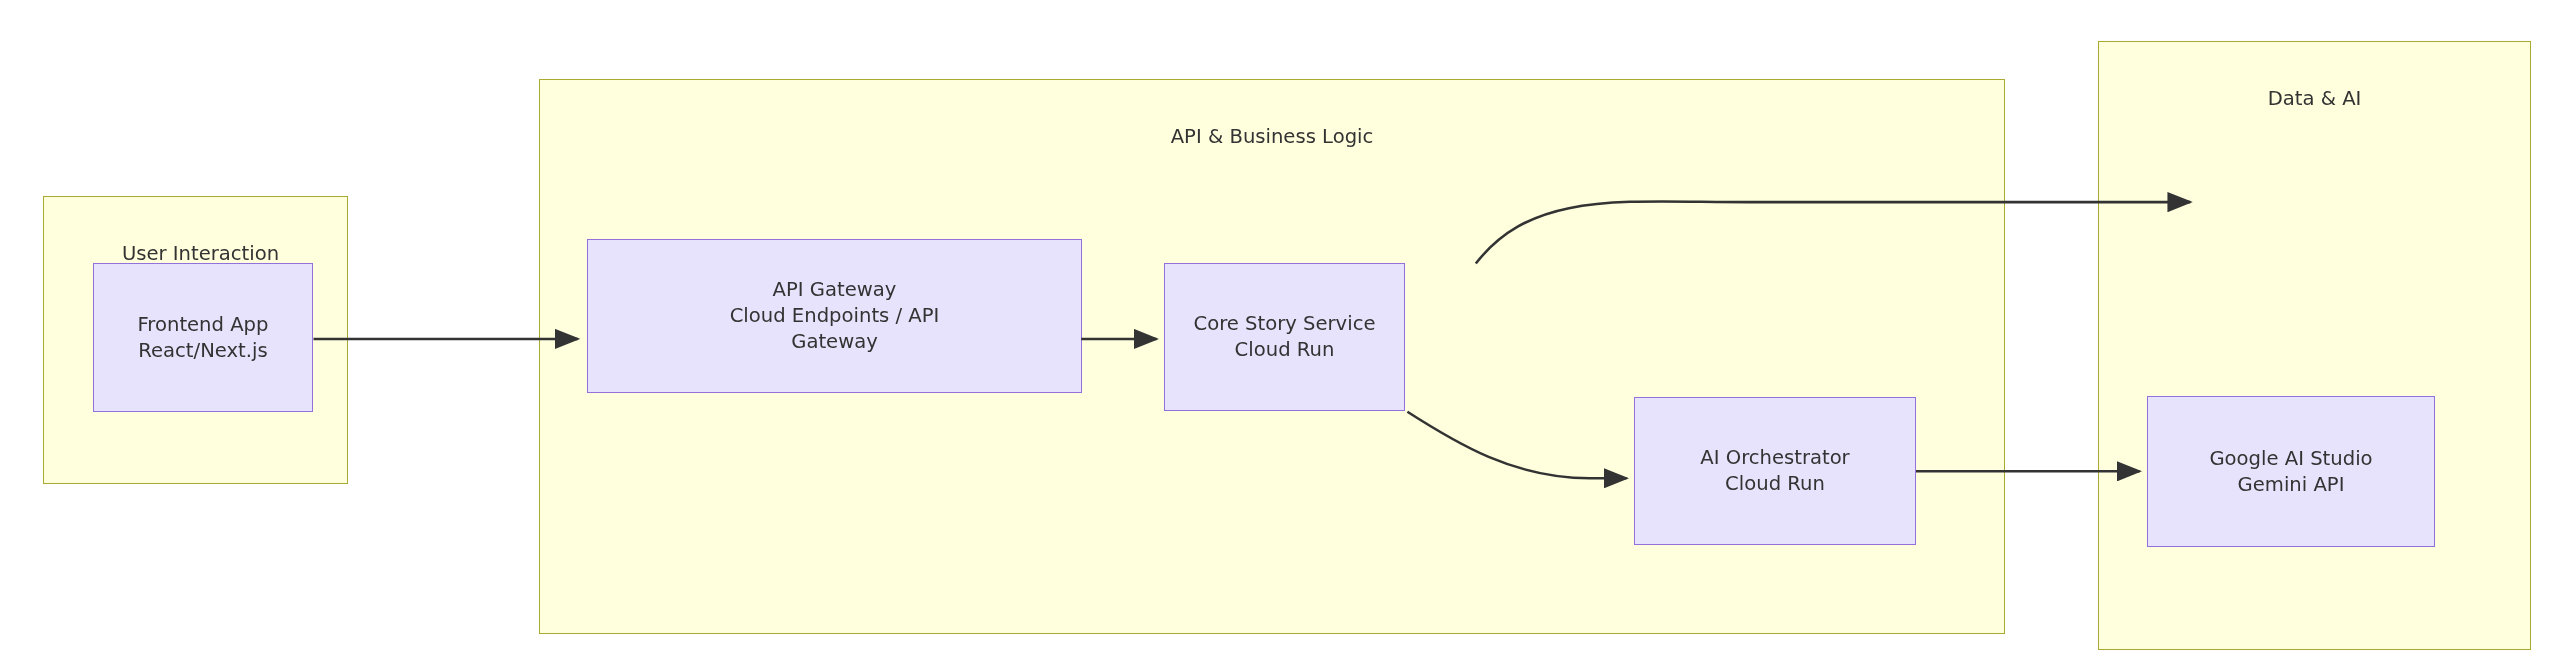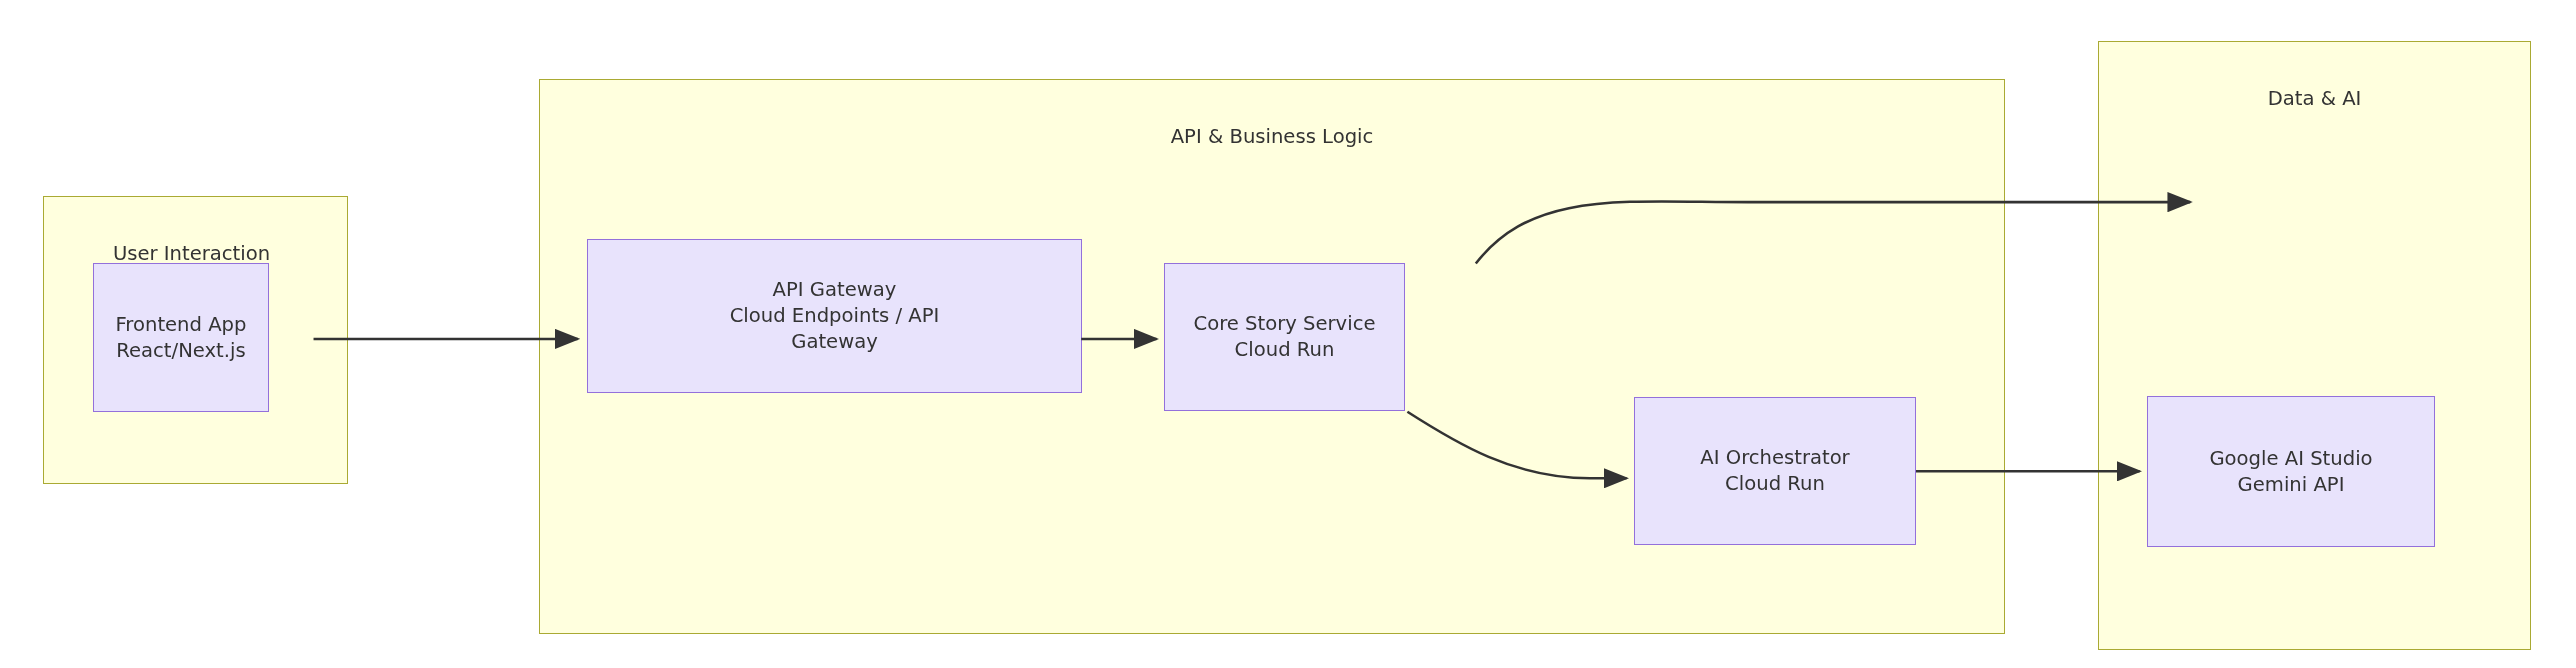--- a/index.html
+++ b/index.html
@@ -81,21 +81,21 @@
     text-align: center;
     z-index: 2;
   }
 </style>
 </head>
 <body>
 
 <div id="diagram-root">
 
   <div class="cluster" style="left:43px; top:196px; width:305px; height:288px;"></div>
-  <div class="cluster-title" style="left:39px; width:305px; top:212px;">User Interaction</div>
+  <div class="cluster-title" style="left:48px; width:305px; top:212px;">User Interaction</div>
 
   <div class="cluster" style="left:539px; top:79px; width:1466px; height:555px;"></div>
   <div class="cluster-title" style="left:539px; width:1466px; top:95px;">API &amp; Business Logic</div>
 
   <div class="cluster" style="left:2098px; top:41px; width:433px; height:609px;"></div>
   <div class="cluster-title" style="left:2098px; width:433px; top:57px;">Data &amp; AI</div>
 
   <svg class="edge-layer" viewBox="0 0 4067 1056" width="2576" height="669">
     <defs>
       <marker id="arrowhead" markerWidth="10" markerHeight="8" refX="9" refY="4" orient="auto" markerUnits="strokeWidth">
@@ -107,21 +107,21 @@
 
     <path d="M 1707,535 L 1826,535" fill="none" stroke="#333333" stroke-width="4" marker-end="url(#arrowhead)"></path>
 
     <path d="M 2330,416 C 2420,300 2560,319 2760,319 L 3458,319" fill="none" stroke="#333333" stroke-width="4" marker-end="url(#arrowhead)"></path>
 
     <path d="M 2222,650 C 2300,700 2390,755 2510,755 L 2568,755" fill="none" stroke="#333333" stroke-width="4" marker-end="url(#arrowhead)"></path>
 
     <path d="M 3025,744 L 3378,744" fill="none" stroke="#333333" stroke-width="4" marker-end="url(#arrowhead)"></path>
   </svg>
 
-  <div class="node" style="left:93px; top:263px; width:176px; height:149px;">
+  <div class="node" style="left:93px; top:263px; width:220px; height:149px;">
     <div class="node-line">Frontend App</div>
     <div class="node-line">React/Next.js</div>
   </div>
 
   <div class="node" style="left:587px; top:239px; width:495px; height:154px;align-items:center;">
     <div class="node-line">API Gateway</div>
     <div class="node-line">Cloud Endpoints / API</div>
     <div class="node-line">Gateway</div>
   </div>
 

